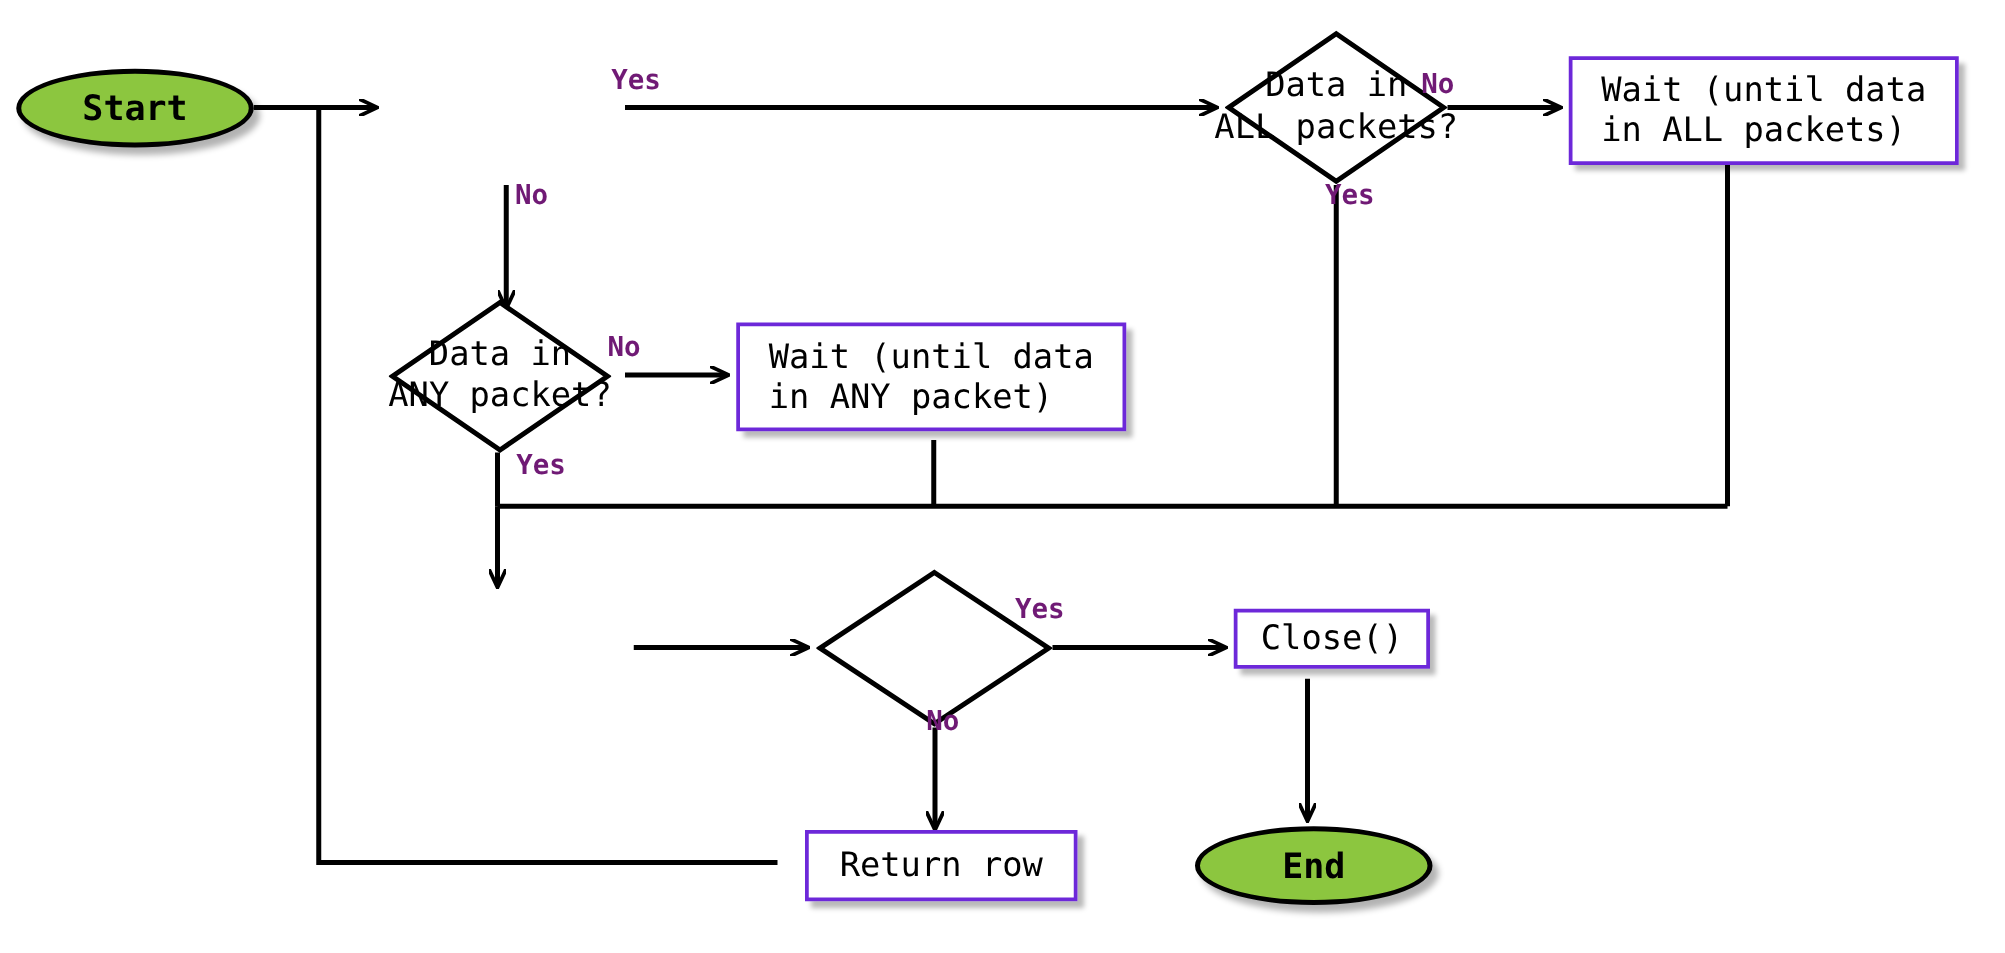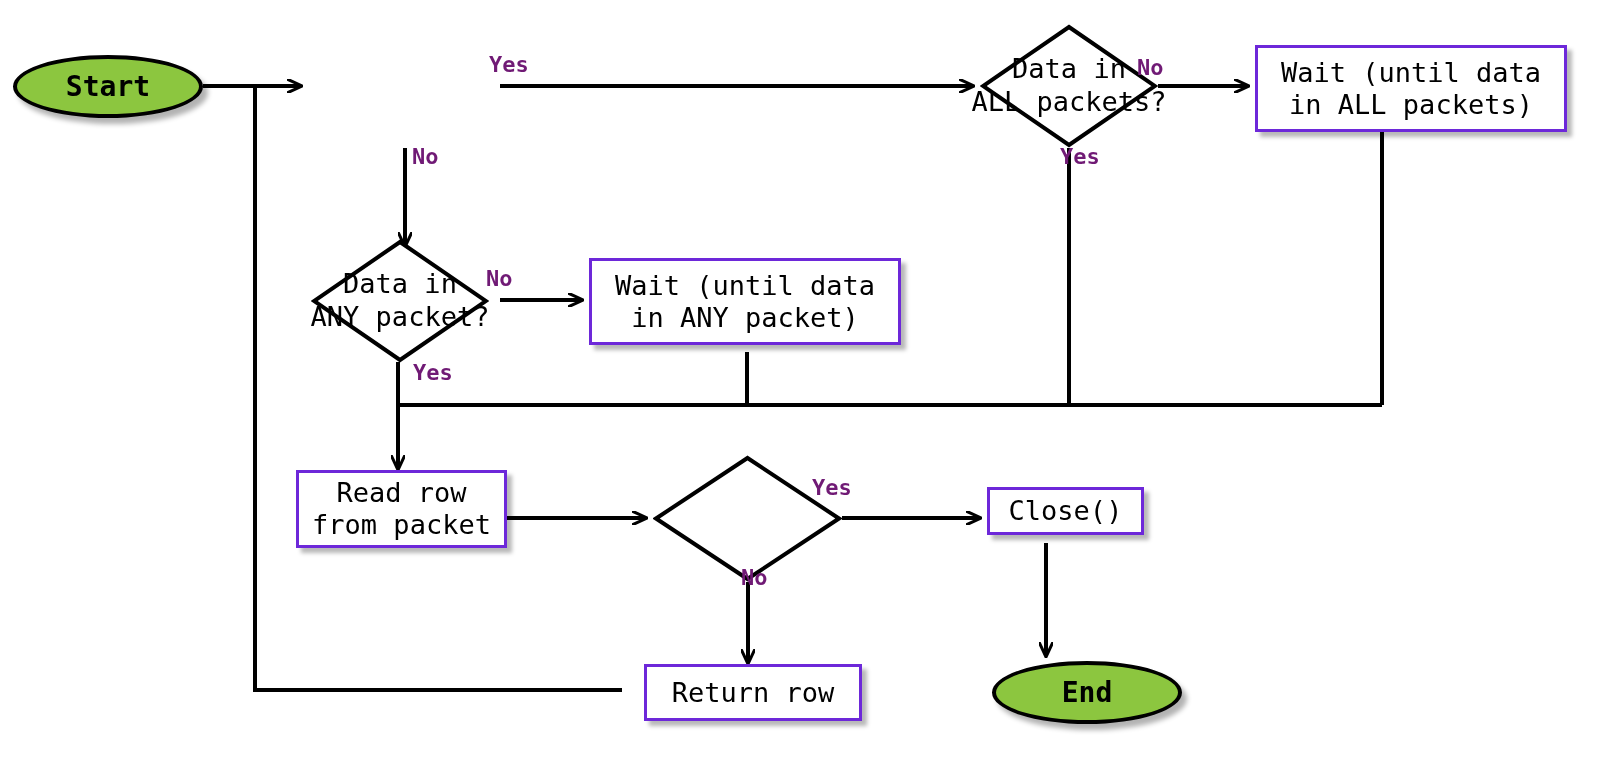--- a/index.html
+++ b/index.html
@@ -21,21 +21,21 @@
     left: 0; top: 0;
     width: 1604px;
     height: 762px;
   }
   .node {
     position: absolute;
     box-sizing: border-box;
     display: flex;
     align-items: center;
     justify-content: center;
-    text-align: center;
+    text-align: left;
     color: #000000;
     white-space: pre;
     z-index: 3;
   }
   .proc {
     background: #ffffff;
     border: 3px solid #6d28d9;
     box-shadow: 5px 5px 4px rgba(0,0,0,0.28);
     font-size: 27px;
     line-height: 1.18;
@@ -151,40 +151,36 @@
     </svg>
     <div class="dec-label">Data in
 ANY packet?</div>
   </div>
 
   <div class="node proc" style="left:589px; top:258px; width:312px; height:87px;">
     <span>Wait (until data
 in ANY packet)</span>
   </div>
 
-  <div class="node proc" style="left:296px; top:470px; width:211px; height:78px;">
-    <span>Read row
-from packet</span>
-  </div>
 
   <div class="dec-wrap" style="left:653px; top:455px; width:189px; height:127px;">
     <svg class="dec-shape" viewBox="0 0 189 127" preserveAspectRatio="none">
       <polygon points="94.5,3 186,63.5 94.5,124 3,63.5" fill="#ffffff" stroke="#000000" stroke-width="4"></polygon>
     </svg>
   </div>
 
   <div class="node proc" style="left:987px; top:487px; width:157px; height:48px;">
     <span>Close()</span>
   </div>
 
   <div class="node proc" style="left:644px; top:664px; width:218px; height:57px;">
     <span>Return row</span>
   </div>
 
-  <div class="node term" style="left:992px; top:661px; width:190px; height:63px;">
+  <div class="node term" style="left:956px; top:661px; width:190px; height:63px;">
     <span>End</span>
   </div>
 
   <span class="edge-label" style="left:489px; top:52px;">Yes</span>
 
   <span class="edge-label" style="left:412px; top:144px;">No</span>
 
   <span class="edge-label" style="left:1137px; top:55px;">No</span>
 
   <span class="edge-label" style="left:1060px; top:144px;">Yes</span>

